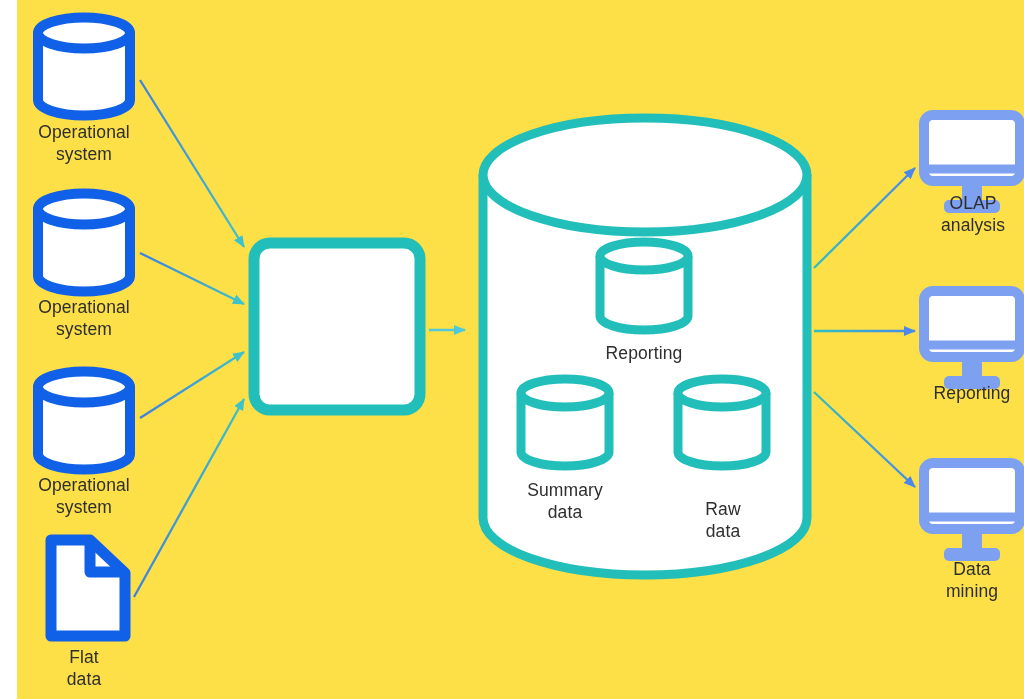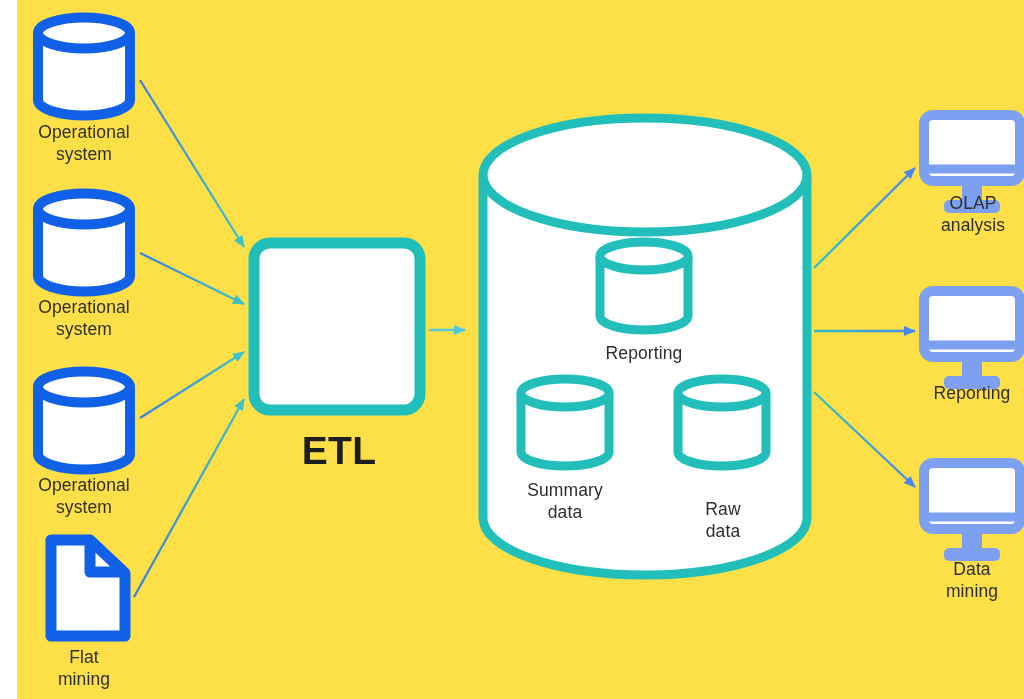--- a/index.html
+++ b/index.html
@@ -128,23 +128,22 @@
     </g>
   </svg>
 
   <div class="lbl" style="left:67px;top:122px">Operational
 system</div>
   <div class="lbl" style="left:67px;top:297px">Operational
 system</div>
   <div class="lbl" style="left:67px;top:475px">Operational
 system</div>
   <div class="lbl" style="left:67px;top:647px">Flat
-mining</div>
+data</div>
 
-  <div class="heading etl-heading" style="left:322px;top:429px">ETL</div>
 
   <div class="lbl" style="left:627px;top:343px">Reporting</div>
   <div class="lbl" style="left:548px;top:480px">Summary
 data</div>
   <div class="lbl" style="left:706px;top:499px">Raw
 data</div>
 
   <div class="lbl" style="left:956px;top:193px">OLAP
 analysis</div>
   <div class="lbl" style="left:955px;top:383px">Reporting</div>

